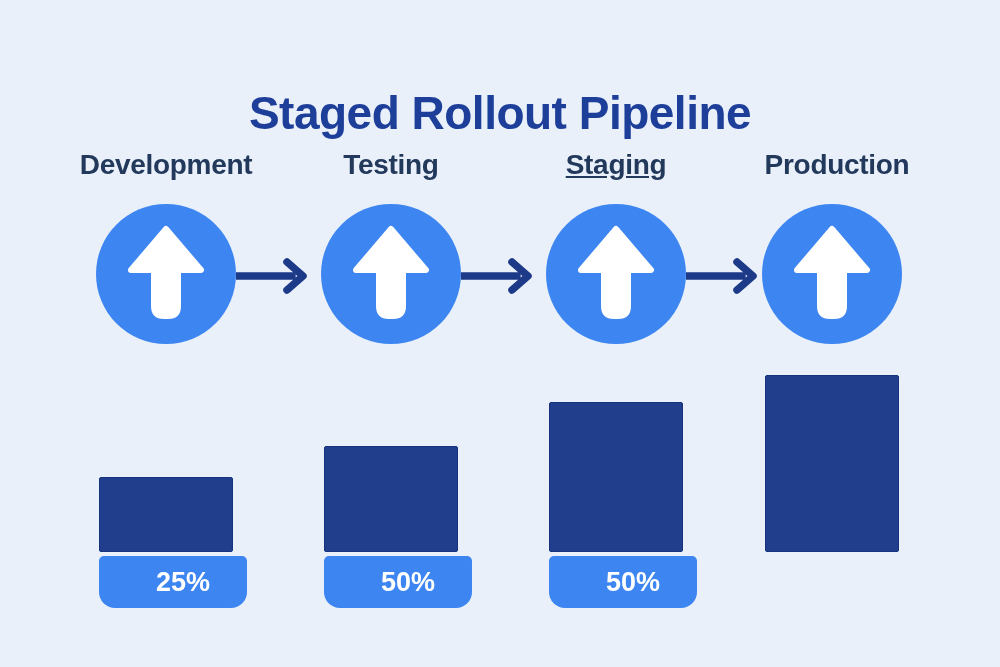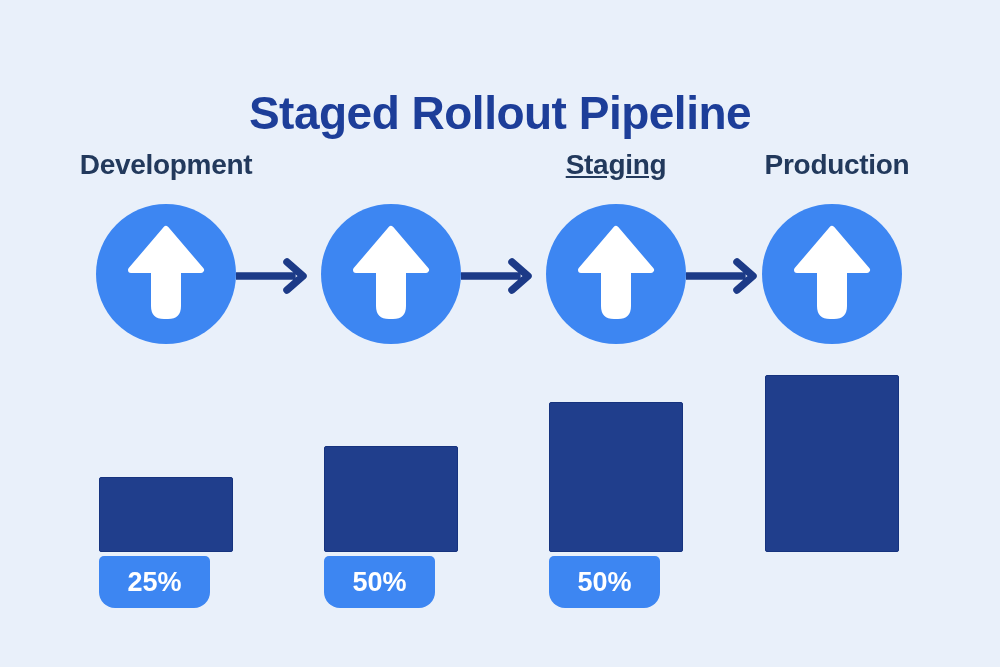--- a/index.html
+++ b/index.html
@@ -62,30 +62,31 @@
     bottom: 115px;
     width: 134px;
     background: var(--bar-fill, #203e8c);
     border: 1.5px solid var(--bar-border, #16337e);
     border-radius: 2px;
     box-sizing: border-box;
   }
   .pct-box {
     position: absolute;
     top: 556px;
-    width: 111px;
+    width: 128px;
     height: 52px;
     background: var(--percent-box-fill, #3d86f2);
     border-radius: 5px 5px 16px 16px;
     display: flex;
     align-items: center;
     justify-content: center;
     font-size: 27px;
     font-weight: 700;
     color: var(--percent-text, #ffffff);
+    padding-left: 20px;
   }
   
   .label-c0 { left: 53px; }   
   .label-c1 { left: 278px; }
   .label-c2 { left: 503px; text-decoration: underline; }
   .label-c3 { left: 724px; }  
   .circ-c0 { left: 96px; }
   .circ-c1 { left: 321px; }
   .circ-c2 { left: 546px; }
   .circ-c3 { left: 762px; }
@@ -98,20 +99,21 @@
   .bar-c3 { left: 765px; }
 </style>
 </head>
 <body>
 
 <div class="canvas">
 
   <div class="title">Staged Rollout Pipeline</div>
 
   <div class="stage-label label-c0">Development</div>
+  <div class="stage-label label-c1">Testing</div>
   <div class="stage-label label-c2">Staging</div>
   <div class="stage-label label-c3">Production</div>
 
   <div class="circle circ-c0">
     <span>
         <svg width="140" height="140" viewBox="0 0 140 140">
           <path d="M70 25 L105 66 H82 V102 q0 10 -10 10 h-4 q-10 0 -10 -10 V66 H35 Z" fill="var(--arrow-icon)" stroke="var(--arrow-icon)" stroke-width="6" stroke-linejoin="round"></path>
         </svg>
       </span>
   </div>

